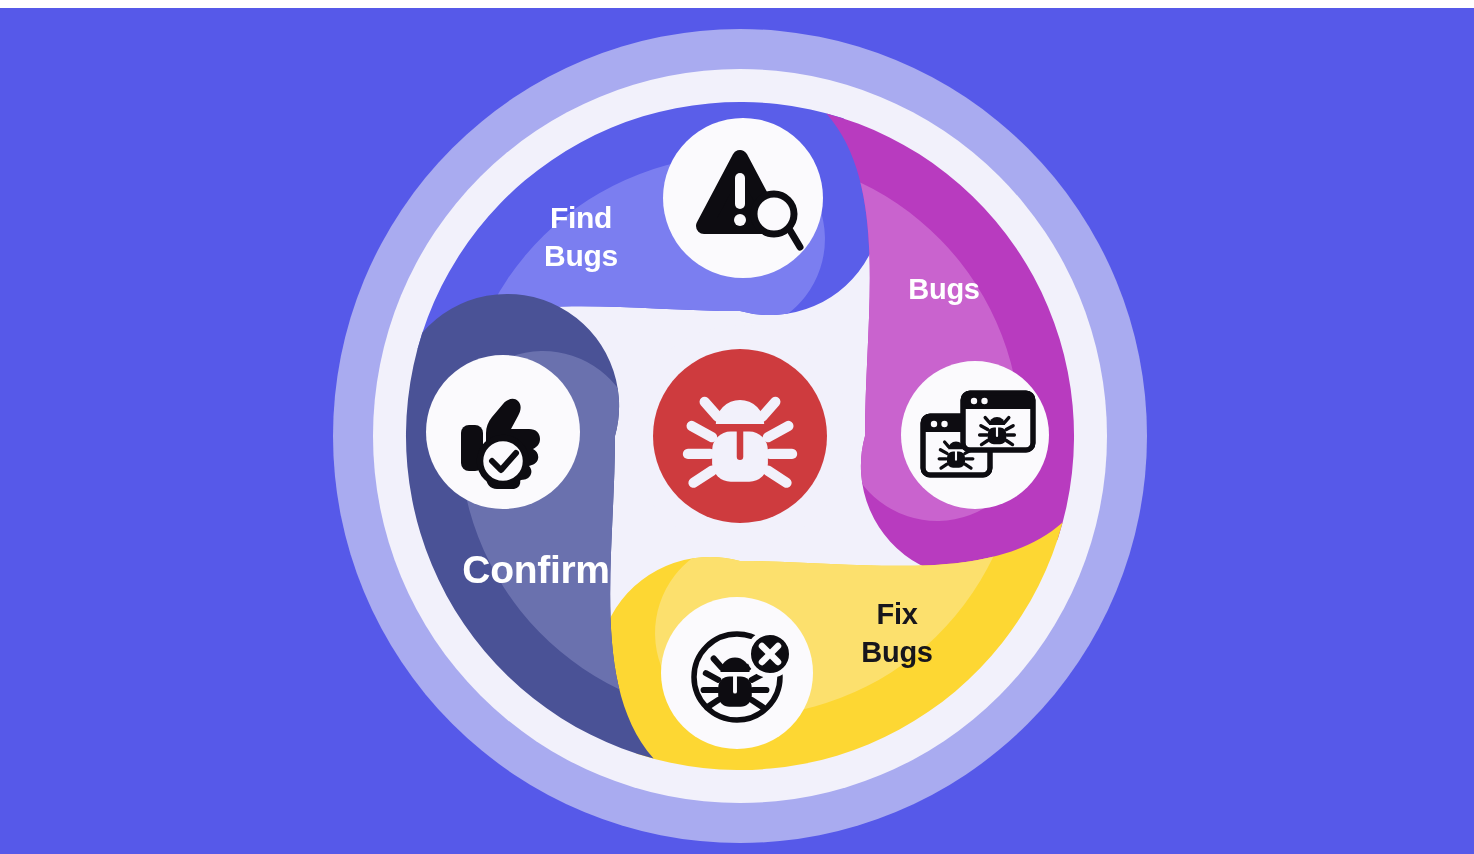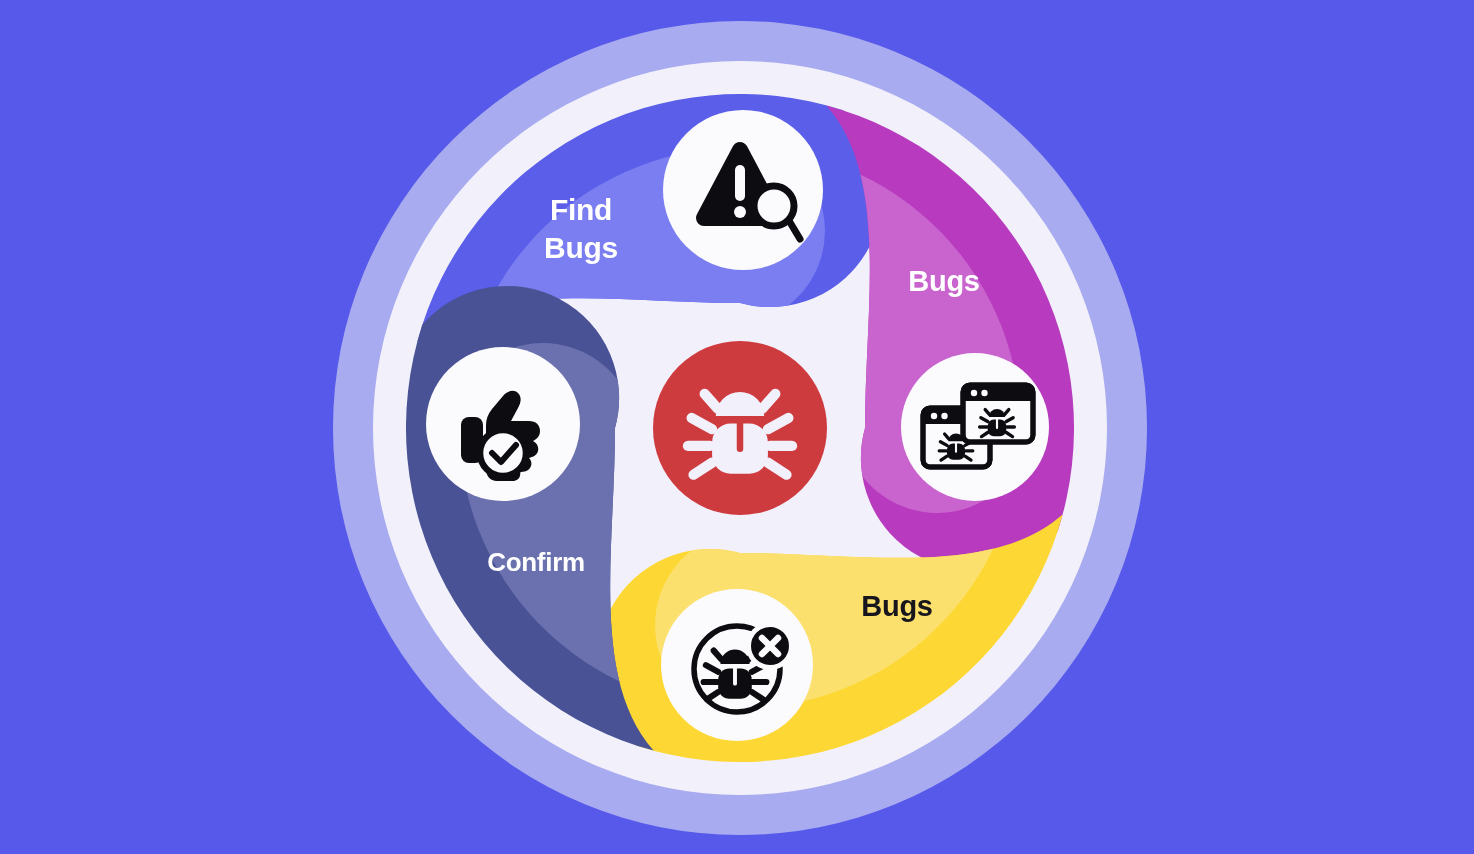--- a/index.html
+++ b/index.html
@@ -1,29 +1,29 @@
 <!DOCTYPE html>
 <html><head>
 <meta charset="utf-8">
 <style>
   html,body{margin:0;padding:0;}
   body{
     width:1474px;height:854px;overflow:hidden;position:relative;
     font-family:"Liberation Sans", sans-serif;
   }
-  .stage{position:absolute;inset:0;}
+  .stage{position:absolute;inset:0;margin-top:8px;}
   svg{display:block;}
   .label{
     position:absolute;text-align:center;font-weight:700;
     line-height:38px;letter-spacing:-0.3px;color:#ffffff;
   }
   .label-find{left:471px;top:191px;width:220px;font-size:30px;}
   .label-reproduce{left:804px;top:262px;width:280px;font-size:29px;}
   .label-fix{left:797px;top:587px;width:200px;font-size:29px;color:#17161c;}
-  .label-confirm{left:426px;top:543px;width:220px;font-size:26px;}
+  .label-confirm{left:426px;top:543px;width:220px;font-size:39px;}
 </style>
 </head>
 <body>
 
 <div class="stage">
 <svg width="1474" height="854" viewBox="0 0 1474 854">
   <defs>
 
     <path id="comma" d="M417.4 341.6 A334 334 0 0 1 843.2 110.3 A112 112 0 0 1 740 303 C620 303 490 278 417.4 341.6 Z"></path>
     <clipPath id="commaClip">
@@ -140,18 +140,19 @@
 </svg>
 
 <div class="label label-find">
   <div>Find</div>
   <div>Bugs</div>
 </div>
 <div class="label label-reproduce">
   <div>Bugs</div>
 </div>
 <div class="label label-fix">
+  <div>Fix</div>
   <div>Bugs</div>
 </div>
 <div class="label label-confirm">
   <div>Confirm</div>
 </div>
 </div>
 
 </body></html>

